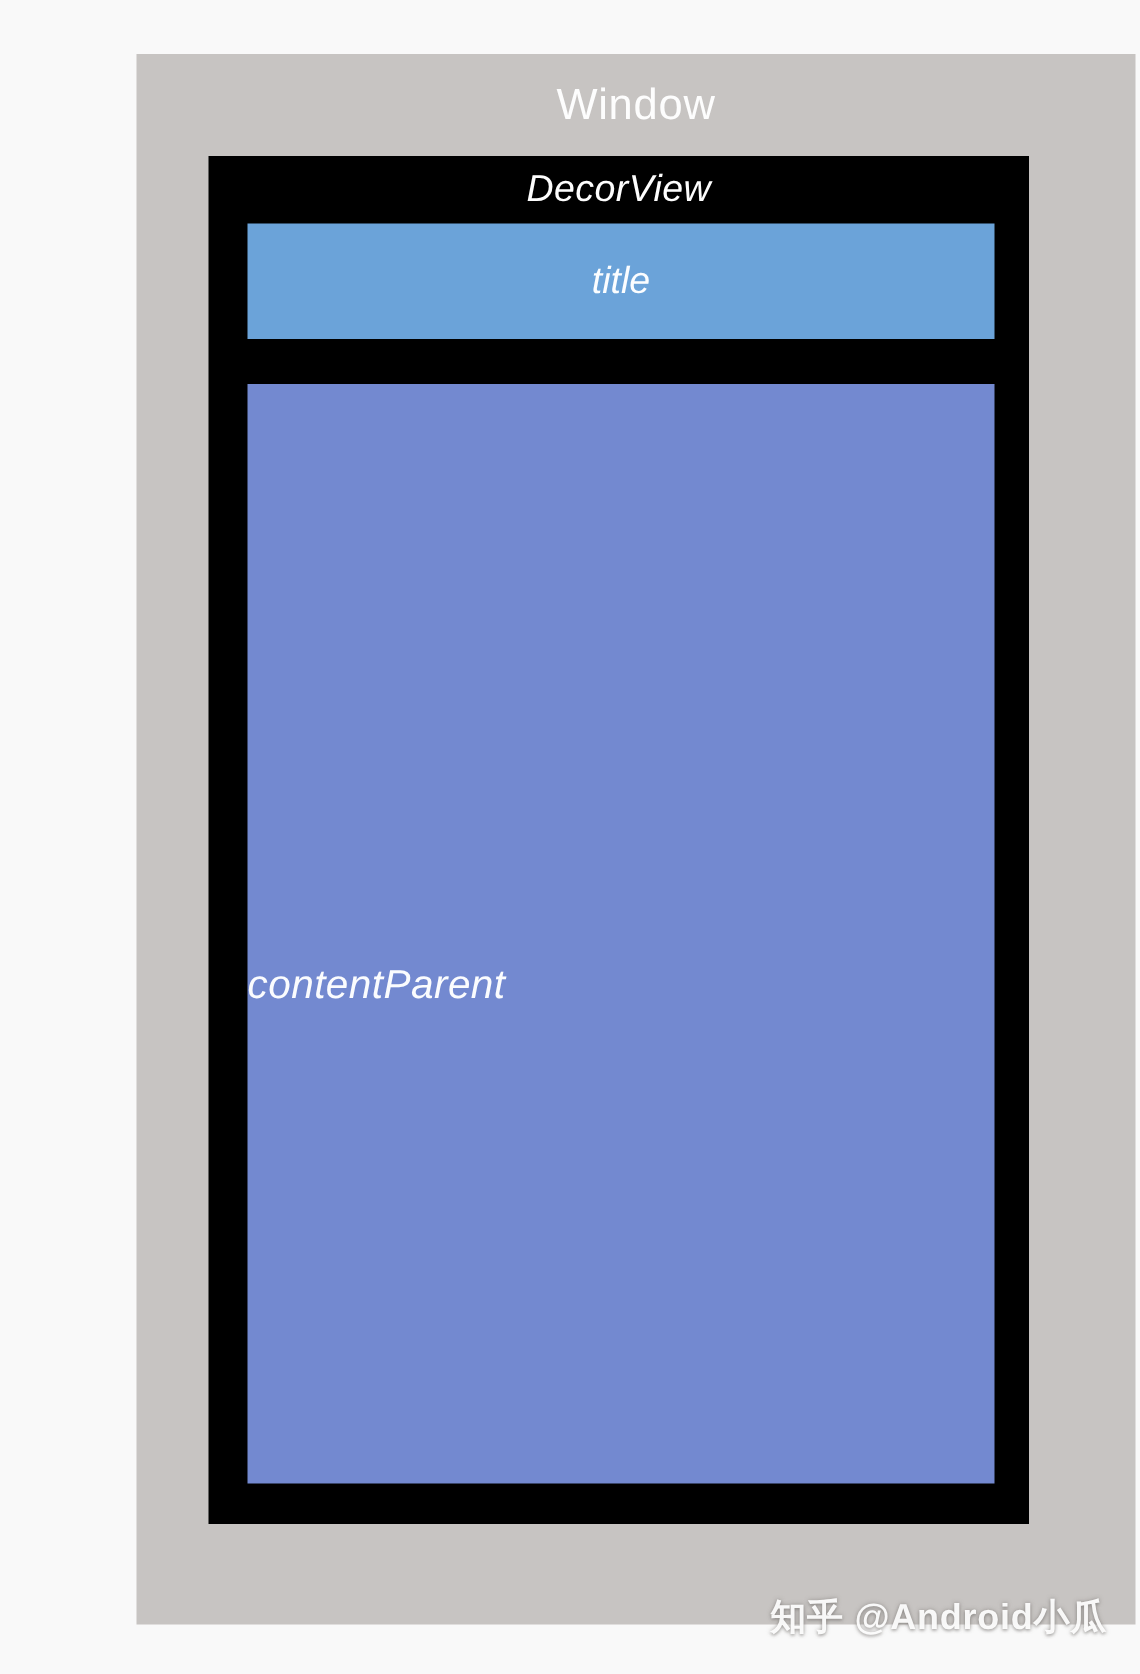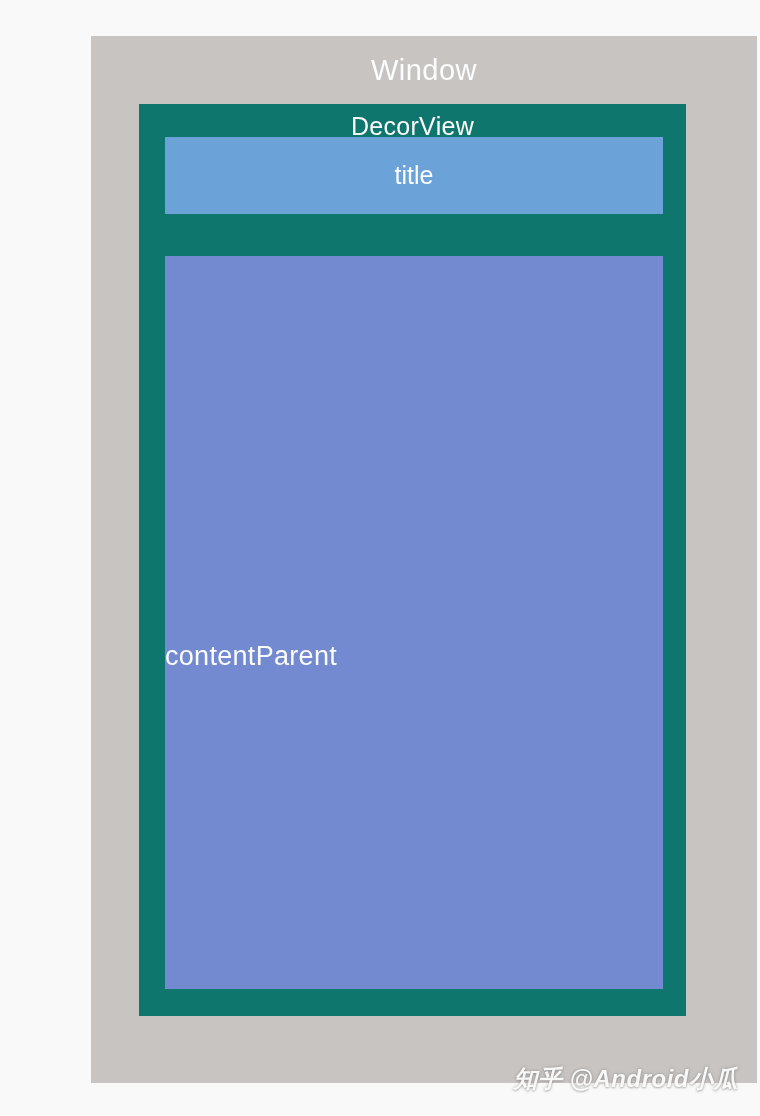--- a/index.html
+++ b/index.html
@@ -53,21 +53,21 @@
     justify-content: center;
     font-size: 25px;
     font-weight: 300;
     color: #fdfdfd;
     letter-spacing: 0.3px;
   }
 
   
   .title-box {
     left: 26px;
-    top: 33px;
+    top: 45px;
     width: 498px;
     height: 77px;
     display: flex;
     align-items: center;
     justify-content: center;
   }
   .title-label {
     font-size: 25px;
     font-weight: 300;
     color: #fbfdff;
@@ -92,21 +92,20 @@
   }
 
   
   .watermark {
     position: absolute;
     right: 22px;
     top: 1066px;
     text-align: center;
     line-height: 1.1;
     pointer-events: none;
-    font-style: italic;
   }
   .watermark-line1 {
     font-size: 24px;
     font-weight: 600;
     color: rgba(255, 255, 255, 0.93);
     text-shadow: 0 0 3px rgba(110, 105, 102, 0.55), 0 1px 2px rgba(110, 105, 102, 0.35);
     letter-spacing: 0.5px;
   }
   .watermark-line2 {
     margin-top: 1px;
@@ -118,21 +117,21 @@
   }
 </style>
 </head>
 <body>
 
 <div class="canvas" style="background-color: rgb(249, 249, 249);">
 
   <div class="box window-box" style="background-color: rgb(199, 196, 194);">
     <div class="window-label">Window</div>
 
-    <div class="box decorview-box" style="background-color: #0f766e;">
+    <div class="box decorview-box" style="background-color: #000000; font-style: italic;">
       <div class="decorview-label">DecorView</div>
 
       <div class="box title-box" style="background-color: rgb(107, 163, 217);">
         <span class="title-label">title</span>
       </div>
 
       <div class="box content-parent-box" style="background-color: rgb(115, 137, 208);">
         <div class="content-parent-label">contentParent</div>
       </div>
     </div>

